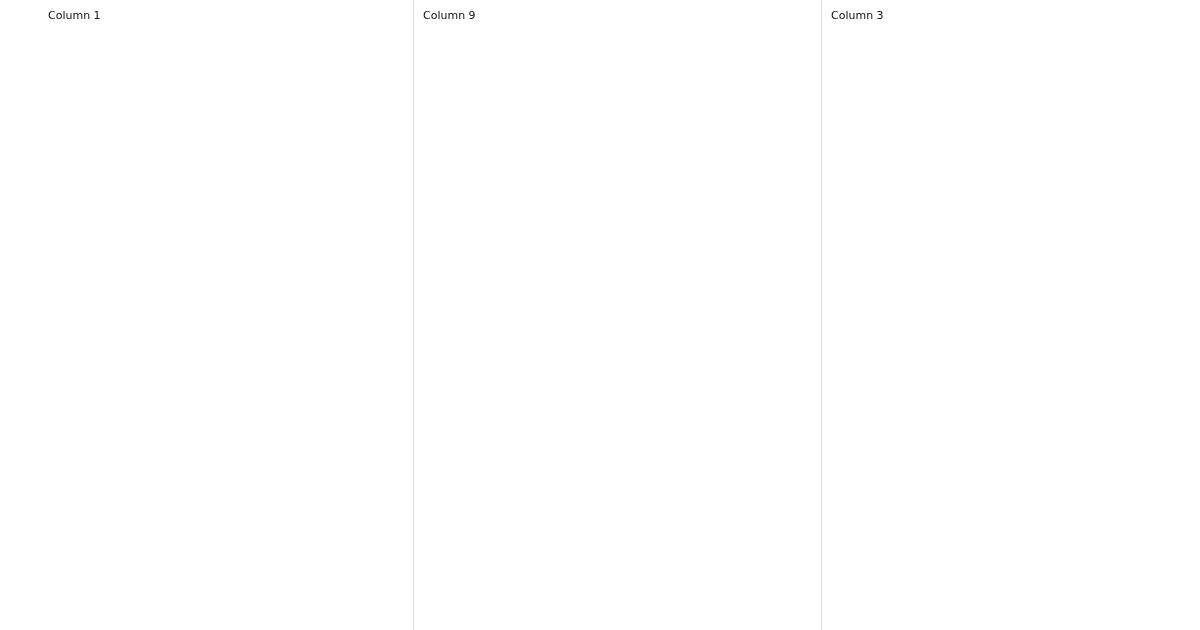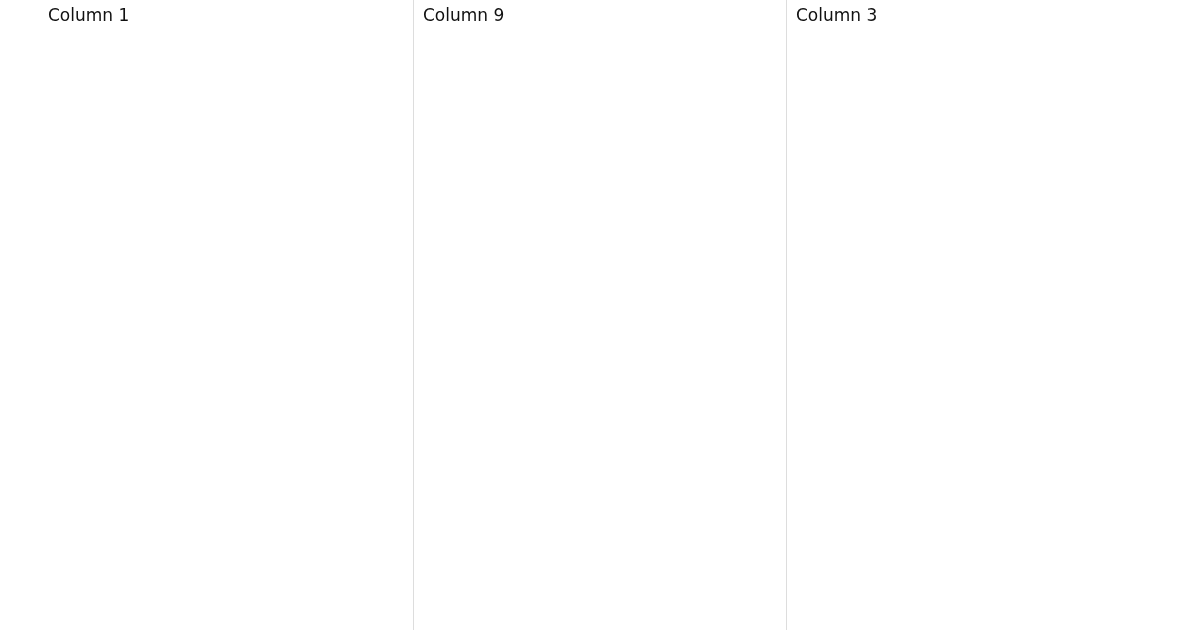--- a/index.html
+++ b/index.html
@@ -23,25 +23,25 @@
     display: flex;
     flex-direction: row;
   }
   .column {
     height: 630px;
     box-sizing: border-box;
     background: #ffffff;
   }
   .column.col-1 { width: 413px; }
   .column.col-2 { width: 373px; border-left: 1px solid #dddddd; }
-  .column.col-3 { width: 374px; border-left: 1px solid #dddddd; }
+  .column.col-3 { width: 374px; border-left: 1px solid #dddddd; margin-left: 35px; }
   .column-header {
     display: block;
     padding-top: 9px;
-    font-size: 17px;
+    font-size: 11px;
     line-height: 13px;
     color: #111111;
     white-space: nowrap;
   }
   .col-1 .column-header { padding-left: 48px; }
   .col-2 .column-header { padding-left: 9px; }
   .col-3 .column-header { padding-left: 9px; }
   .column-body {
     flex: 1;
   }

